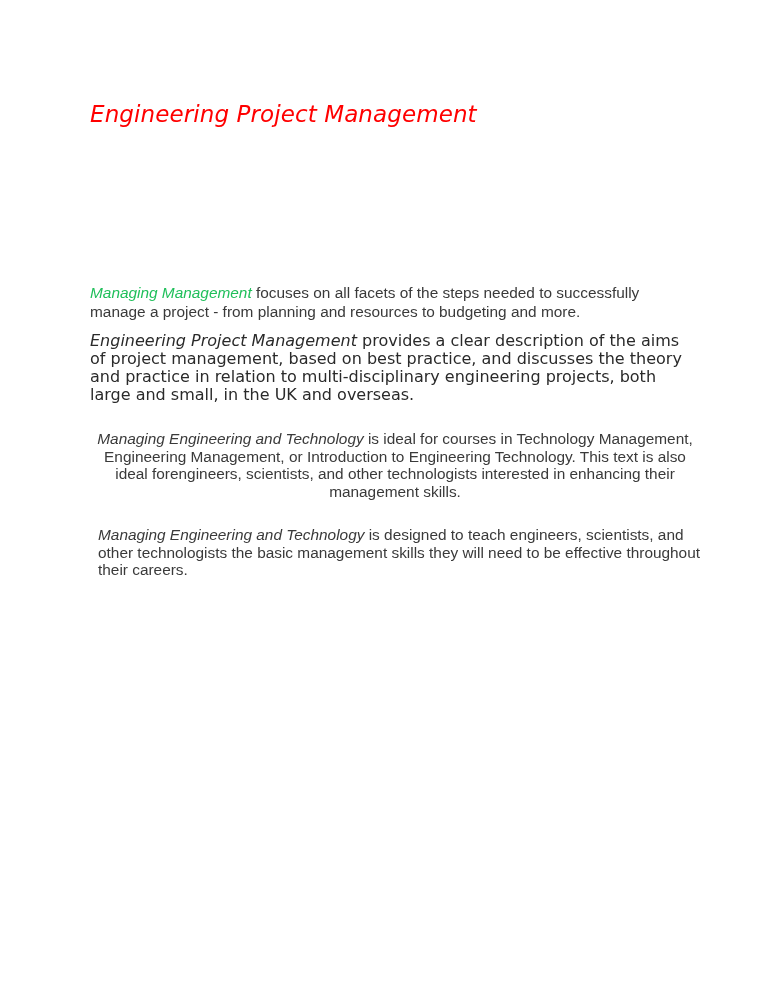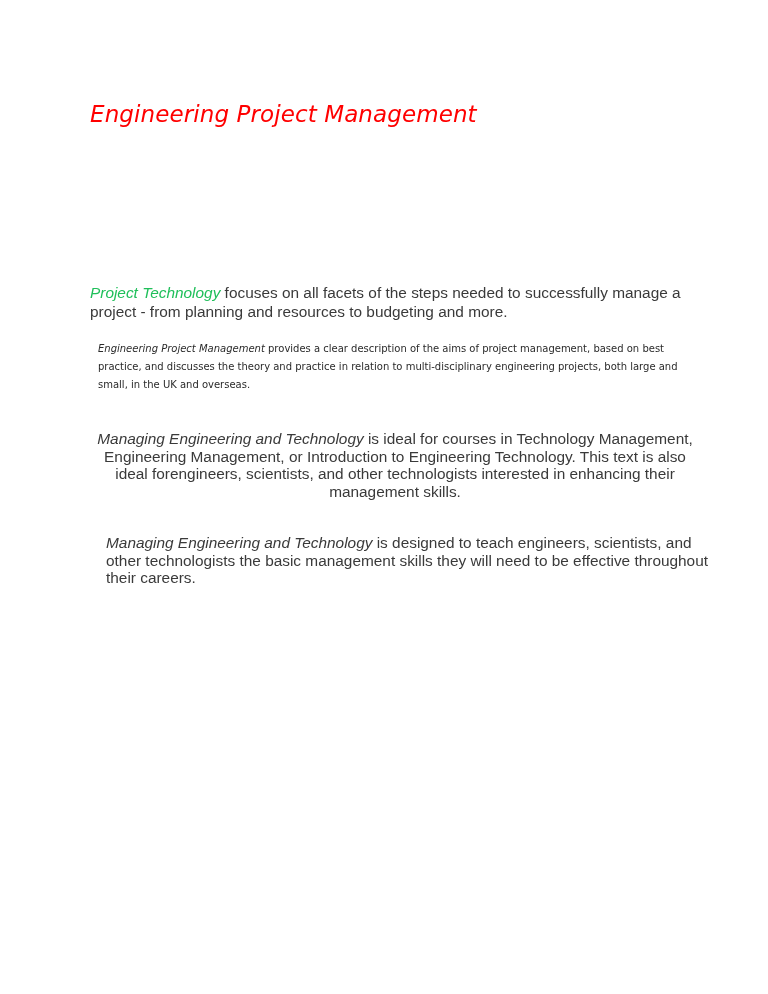--- a/index.html
+++ b/index.html
@@ -45,23 +45,23 @@
     }
     .p1 .green {
       color: #1fbf5a;
       font-style: italic;
     }
     .p2 {
       position: absolute;
       top: 332px;
       left: 0;
       width: 600px;
-      margin: 8px;
+      margin: 0;
       font-family: "DejaVu Sans", sans-serif;
-      font-size: 10px;
+      font-size: 16px;
       line-height: 18px;
       color: #2a2a2a;
     }
     .p2 em { font-style: italic; }
     .p3 {
       position: absolute;
       top: 430px;
       left: 0;
       width: 610px;
       margin: 0;
@@ -69,34 +69,34 @@
       font-size: 15.4px;
       line-height: 17.5px;
       color: #3a3a3a;
       text-align: center;
     }
     .p4 {
       position: absolute;
       top: 518px;
       left: 0;
       width: 610px;
-      margin: 16px;
+      margin: 8px;
       font-family: "Liberation Sans", sans-serif;
       font-size: 15.4px;
       line-height: 17.5px;
       color: #3a3a3a;
     }
     em { font-style: italic; }
   </style>
 </head>
 <body>
 
 <div class="page">
   <h1 class="title">Engineering Project Management</h1>
 
-  <p class="p1"><span class="green">Project Technology</span><span> focuses on all facets of the steps needed to successfully manage a project - from planning and resources to budgeting and more.</span></p>
+  <p class="p1"><span class="green">Managing Management</span><span> focuses on all facets of the steps needed to successfully manage a project - from planning and resources to budgeting and more.</span></p>
 
   <p class="p2"><em>Engineering Project Management</em><span> provides a clear description of the aims of project management, based on best practice, and discusses the theory and practice in relation to multi-disciplinary engineering projects, both large and small, in the UK and overseas.</span></p>
 
   <p class="p3"><em>Managing Engineering and Technology</em><span> is ideal for courses in Technology Management, Engineering Management, or Introduction to Engineering Technology. This text is also ideal forengineers, scientists, and other technologists interested in enhancing their management skills.</span></p>
 
   <p class="p4"><em>Managing Engineering and Technology</em><span> is designed to teach engineers, scientists, and other technologists the basic management skills they will need to be effective throughout their careers.</span></p>
 </div>
 
 </body></html>

